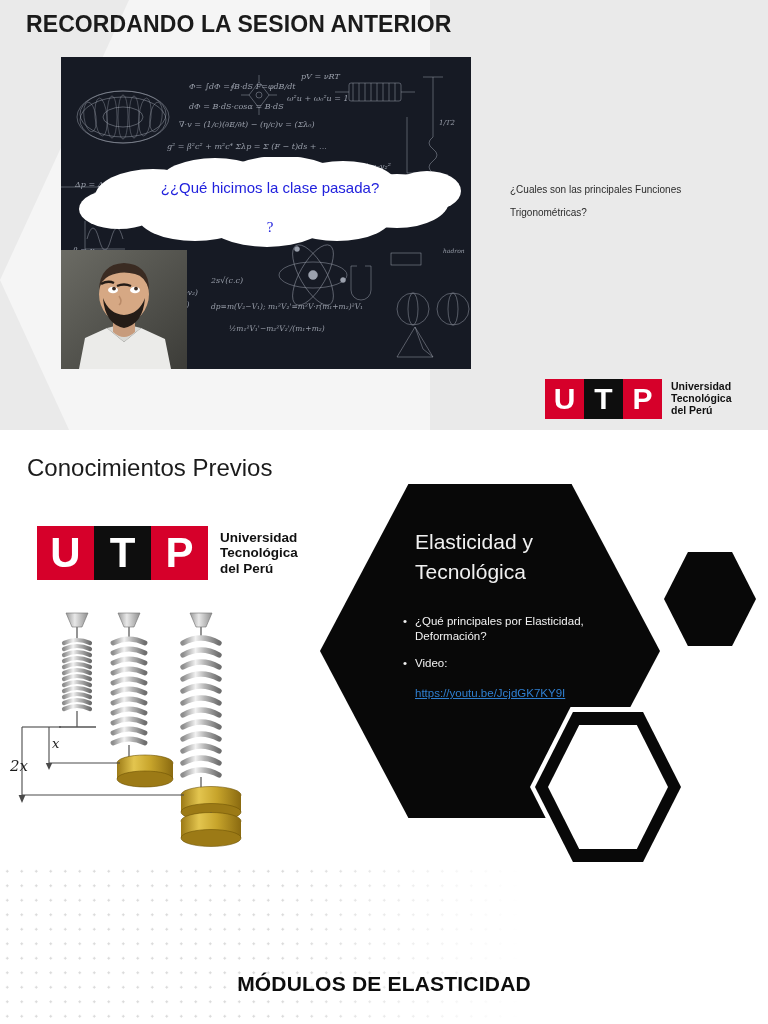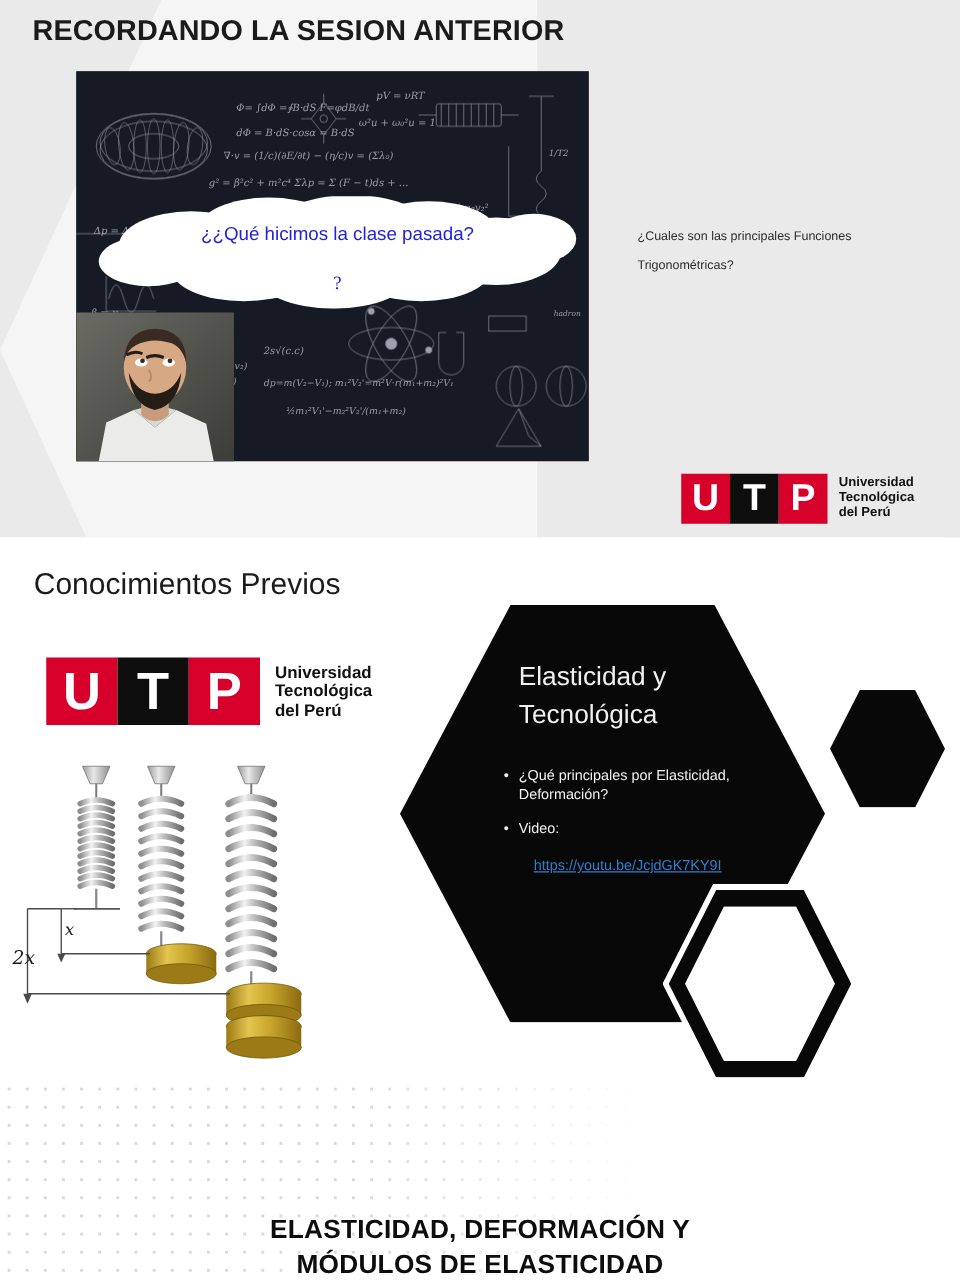--- a/index.html
+++ b/index.html
@@ -140,21 +140,21 @@
     position: absolute; left: 415px; top: 97px; width: 220px; z-index: 6;
     color: #f0f0f0; font-size: 21px; line-height: 30px; font-weight: 300;
   }
   .hex-bullets {
     position: absolute; left: 403px; top: 184px; width: 225px; z-index: 6;
   }
   .bl { display: flex; color: #f2f2f2; font-size: 11.5px; line-height: 15px; margin-bottom: 12px; }
   .bl .dot { width: 12px; flex: 0 0 12px; }
   .lnk {
     color: #2f7fd0; text-decoration: underline; font-size: 11.5px;
-    margin-left: 24px; display: inline-block;
+    margin-left: 12px; display: inline-block;
   }
 
   
   .slide3 {
     position: absolute; left: 0; top: 864px;
     width: 768px; height: 160px;
     background: #ffffff; overflow: hidden;
   }
   .dots {
     position: absolute; left: 0; top: 0; width: 520px; height: 160px;
@@ -488,18 +488,17 @@
         <span class="dot">•</span>
         <span>Video:</span>
       </div>
       <a class="lnk" href="#">https://youtu.be/JcjdGK7KY9I</a>
     </div>
   </section>
 
   <section class="slide3">
     <div class="dots"></div>
     <div class="s3-title">
-      <div>ELASTICIDAD, DEFORMACIÓN Y</div>
       <div>MÓDULOS DE ELASTICIDAD</div>
     </div>
   </section>
 
 </div>
 
 </body></html>

